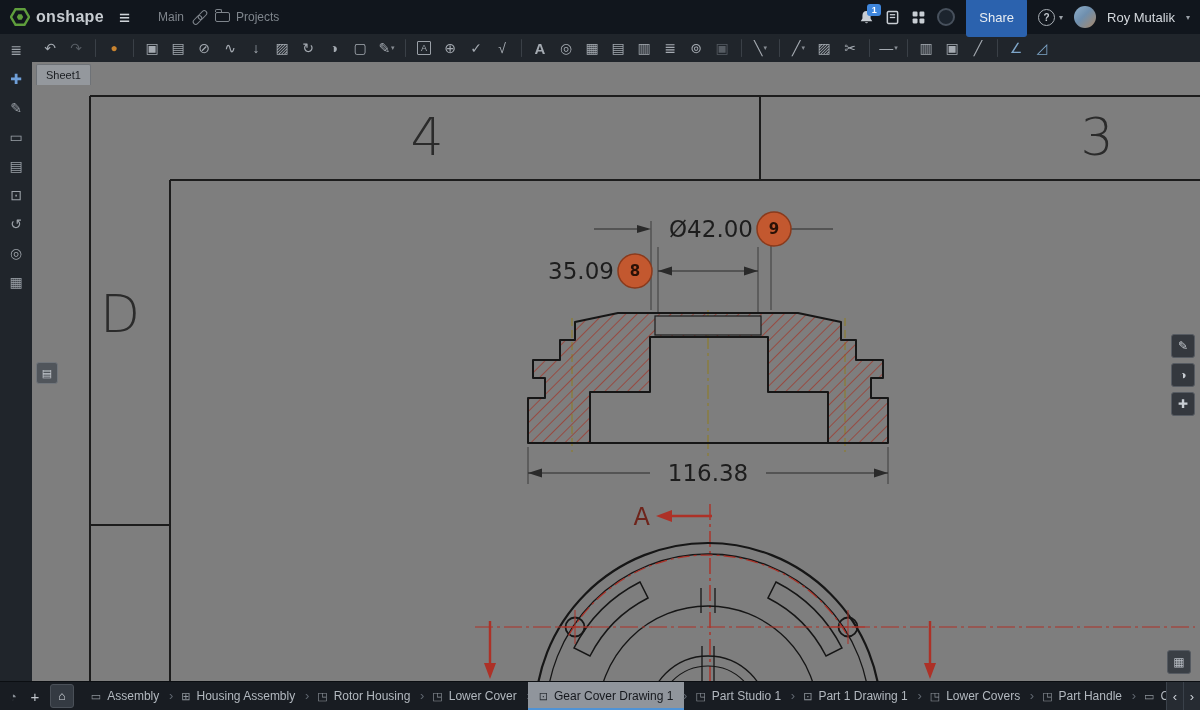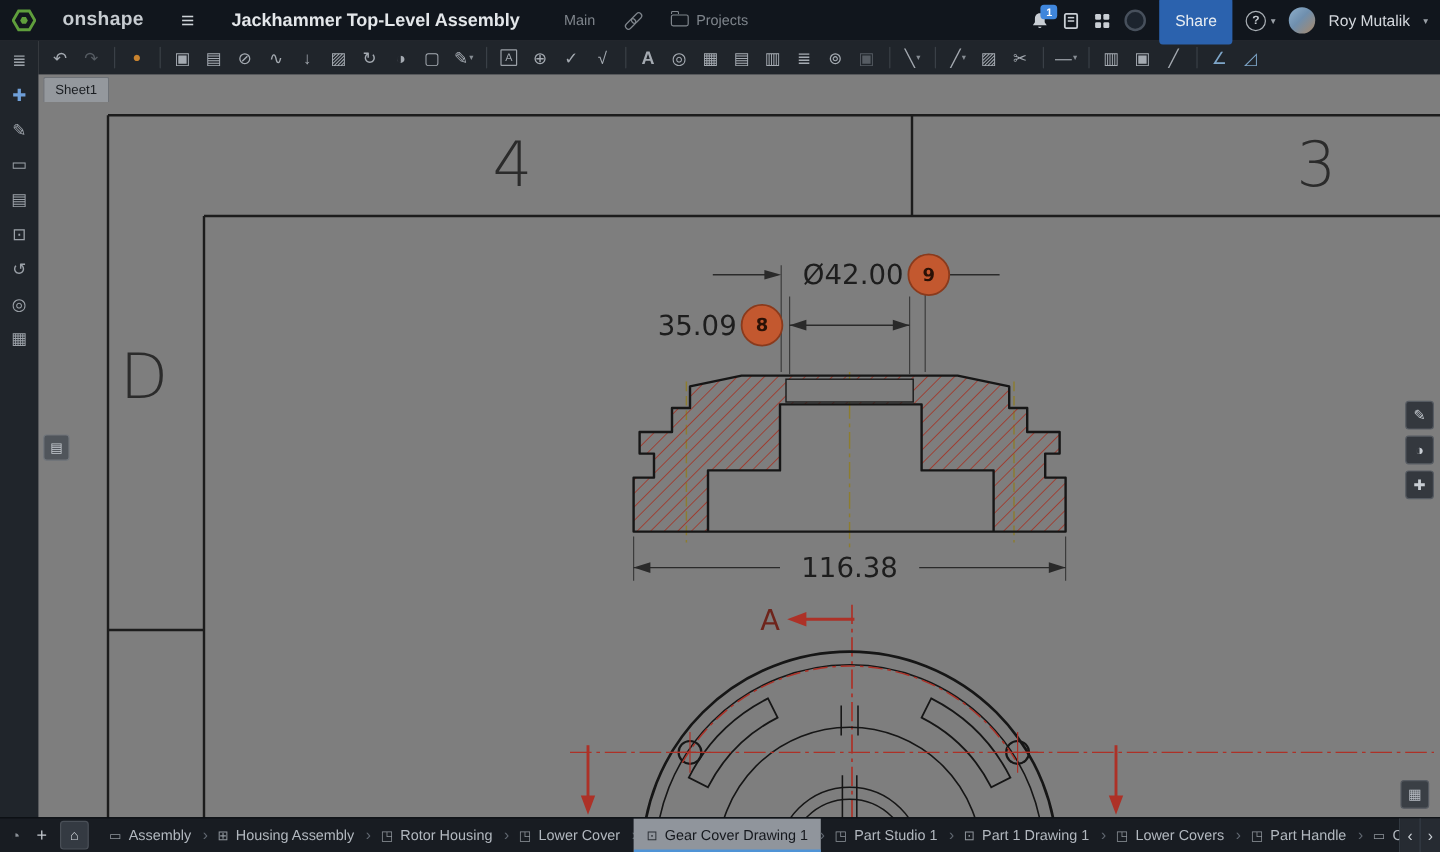--- a/index.html
+++ b/index.html
@@ -1,21 +1,21 @@
 <!DOCTYPE html>
 <html><head>
 <meta charset="utf-8">
 <style>
   html,body{margin:0;padding:0;background:#0c1016;}
   #app{position:relative;width:1200px;height:710px;overflow:hidden;
        font-family:"Liberation Sans",sans-serif;background:#7e7e7e;}
 
   
   #topbar{position:absolute;top:0;left:0;width:100%;height:34px;background:#11161d;
-          display:flex;align-items:center;padding:1px 10px;box-sizing:border-box;gap:24px;z-index:30;}
+          display:flex;align-items:center;padding:1px 10px;box-sizing:border-box;gap:8px;z-index:30;}
   .logo-text{font-size:16px;font-weight:bold;color:#c7ccd1;letter-spacing:.3px;margin-left:-2px;}
   .hamburger{color:#cfd4d9;font-size:19px;margin:0 7px;line-height:1;}
   .doc-title{color:#e4e7ea;font-size:15px;font-weight:bold;white-space:nowrap;}
   .branch{color:#7f858c;font-size:12px;margin-left:13px;}
   .link-ico{width:15px;height:14px;position:relative;display:inline-block;}
   .link-ico::before,.link-ico::after{content:"";position:absolute;width:9px;height:4px;
       border:1.5px solid #7f858c;border-radius:3px;}
   .link-ico::before{left:0;top:7px;transform:rotate(-45deg);}
   .link-ico::after{left:5px;top:2px;transform:rotate(-45deg);}
   .proj{display:flex;align-items:center;gap:6px;color:#7f858c;font-size:12px;}
@@ -100,21 +100,20 @@
 
 <div id="app">
 
   <header id="topbar">
     <svg width="20" height="20" viewBox="0 0 20 20">
       <polygon points="19,10 14.5,17.8 5.5,17.8 1,10 5.5,2.2 14.5,2.2" fill="none" stroke="#5f9e3c" stroke-width="2.4"></polygon>
       <polygon points="13.2,10 11.6,12.8 8.4,12.8 6.8,10 8.4,7.2 11.6,7.2" fill="#5f9e3c"></polygon>
     </svg>
     <span class="logo-text">onshape</span>
     <span class="hamburger">≡</span>
-    <span class="doc-title">Jackhammer Top-Level Assembly</span>
     <span class="branch">Main</span>
     <span class="link-ico"></span>
     <span class="proj">
       <span class="folder-ico"></span>
       <span>Projects</span>
     </span>
     <div class="hdr-right">
       <span class="bell-wrap">
         <svg width="15" height="15" viewBox="0 0 14 14">
           <path d="M7 1 C4.6 1 3.2 2.9 3.2 5.3 V8 L1.6 10.4 H12.4 L10.8 8 V5.3 C10.8 2.9 9.4 1 7 1 Z" fill="#c9ced4"></path>

